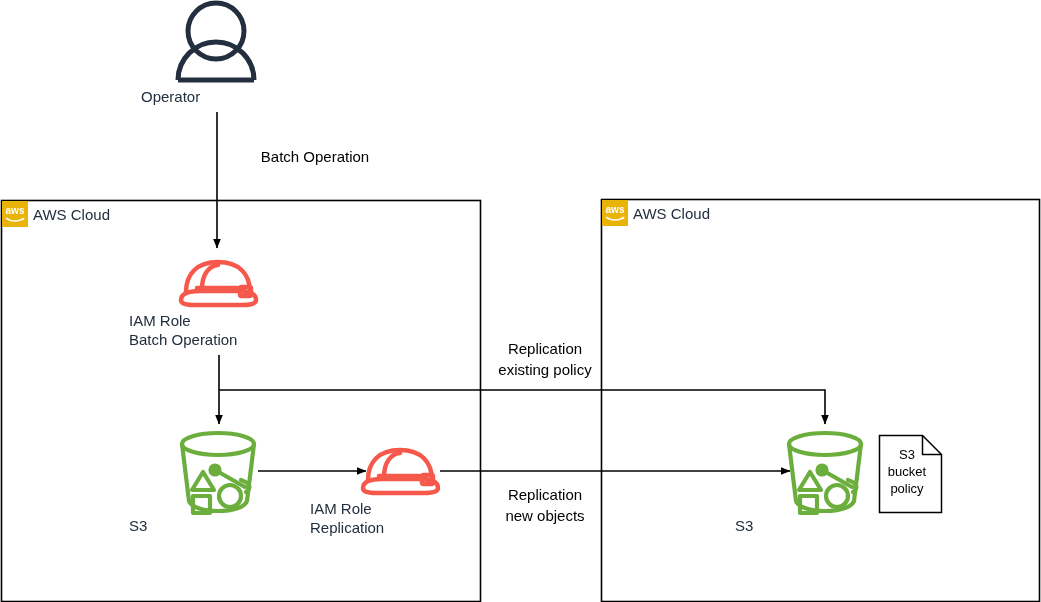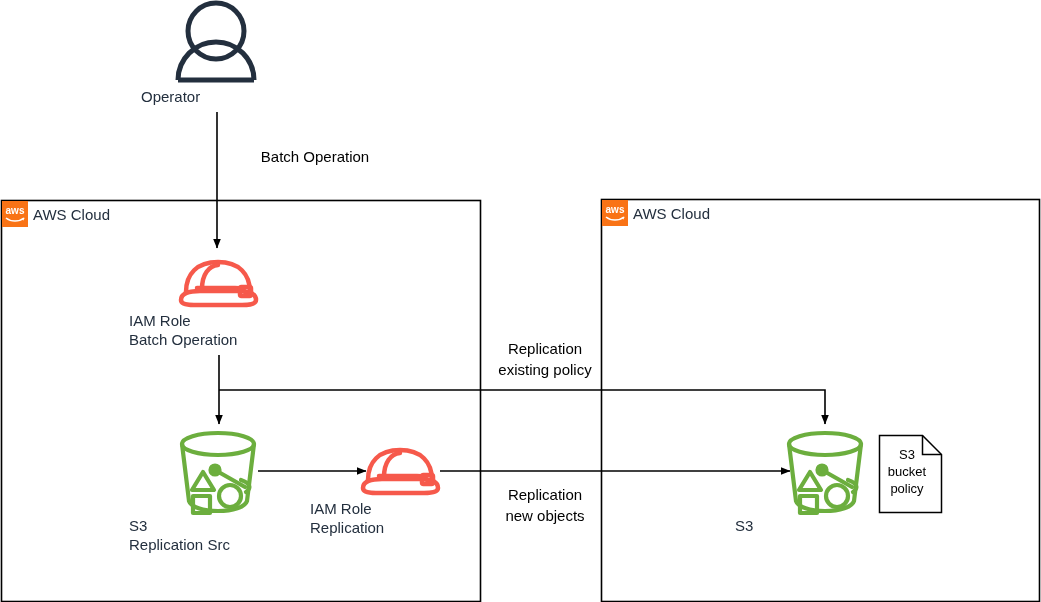--- a/index.html
+++ b/index.html
@@ -54,21 +54,21 @@
     font-size: 13px;
     line-height: 17px;
     text-align: center;
     white-space: pre;
     font-family: "Liberation Sans", sans-serif;
   }
   .aws-badge {
     position: absolute;
     width: 26px;
     height: 26px;
-    background: #f97316;
+    background: #eab308;
   }
   .aws-badge svg { display: block; }
 </style>
 </head>
 <body>
 
 <div id="canvas">
 
   <svg class="svg-layer" viewBox="0 0 1041 602">
     <defs>
@@ -160,21 +160,20 @@
 
   <div class="label" style="left:141px; top:87px; width:150px;">Operator</div>
 
   <div style="position:absolute; left:129px; top:311px; width:180px;">
     <div class="label" style="position:static; width:100%;">IAM Role</div>
     <div class="label" style="position:static; width:100%;">Batch Operation</div>
   </div>
 
   <div style="position:absolute; left:129px; top:516px; width:180px;">
     <div class="label" style="position:static; width:100%;">S3</div>
-    <div class="label" style="position:static; width:100%;">Replication Src</div>
   </div>
 
   <div style="position:absolute; left:310px; top:499px; width:180px;">
     <div class="label" style="position:static; width:100%;">IAM Role</div>
     <div class="label" style="position:static; width:100%;">Replication</div>
   </div>
 
   <div style="position:absolute; left:735px; top:516px; width:180px;">
     <div class="label" style="position:static; width:100%;">S3</div>
   </div>

